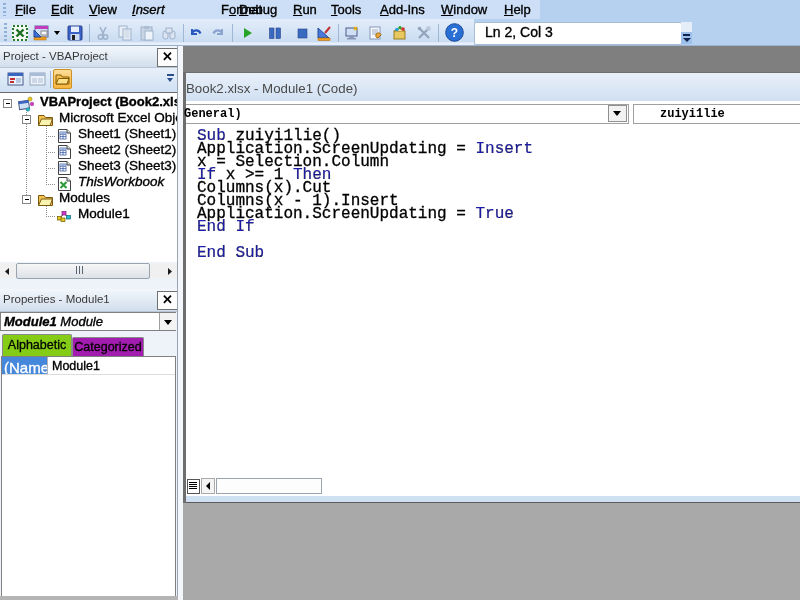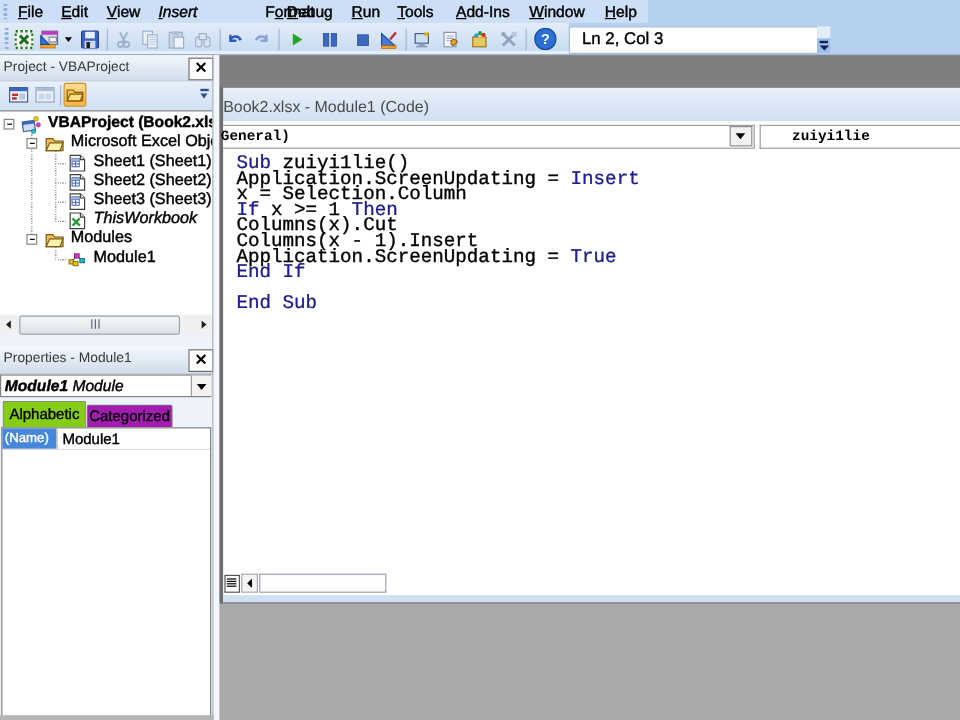--- a/index.html
+++ b/index.html
@@ -298,21 +298,21 @@
 <div class="abs chunk" style="left:4px;top:314px;font-size:13px;font-style:italic;"><b>Module1</b> Module</div>
 <div class="abs" style="left:159px;top:313px;width:16px;height:17px;background:#f3f3f3;border-left:1px solid #a0a0a0;"><svg width="16" height="17">
       <polygon points="4,7 12,7 8,12" fill="#000"></polygon>
     </svg></div>
 
 <div class="abs" style="left:2px;top:334px;width:68px;height:21px;background:#84cc16;border:1px solid #8a8a8a;border-bottom:none;border-radius:2px 2px 0 0;font-size:12.5px;text-align:center;line-height:21px;-webkit-text-stroke:0.3px #000;">Alphabetic</div>
 <div class="abs" style="left:72px;top:337px;width:70px;height:18px;background:#a21caf;border:1px solid #8a8a8a;border-bottom:none;border-radius:2px 2px 0 0;font-size:12.5px;text-align:center;line-height:18px;-webkit-text-stroke:0.3px #000;">Categorized</div>
 
 <div class="abs" style="left:1px;top:356px;width:175px;height:244px;background:#fff;border:1px solid #808080;border-bottom:none;box-sizing:border-box;"></div>
 <div class="abs" style="left:2px;top:357px;width:45px;height:17px;background:#4587da;"></div>
-<div class="abs chunk" style="left:4px;top:359px;font-size:11px;color:#fff;">(Name)</div>
+<div class="abs chunk" style="left:4px;top:359px;font-size:15px;color:#fff;">(Name)</div>
 <div class="abs" style="left:47px;top:357px;width:1px;height:17px;background:#b4b4b4;"></div>
 <div class="abs chunk" style="left:52px;top:359px;font-size:12.5px;color:#000;">Module1</div>
 <div class="abs" style="left:2px;top:374px;width:173px;height:1px;background:#dcdcdc;"></div>
 
 <div class="abs" style="left:177px;top:46px;width:1px;height:554px;background:#9aa5b1;"></div>
 <div class="abs" style="left:178px;top:46px;width:5px;height:554px;background:#f3f6fa;"></div>
 
 <div class="abs" style="left:183px;top:46px;width:617px;height:554px;background:#a9a9a9;"></div>
 <div class="abs" style="left:183px;top:46px;width:617px;height:26px;background:#7f7f7f;"></div>
 <div class="abs" style="left:183px;top:72px;width:3px;height:431px;background:#6e6e6e;"></div>

